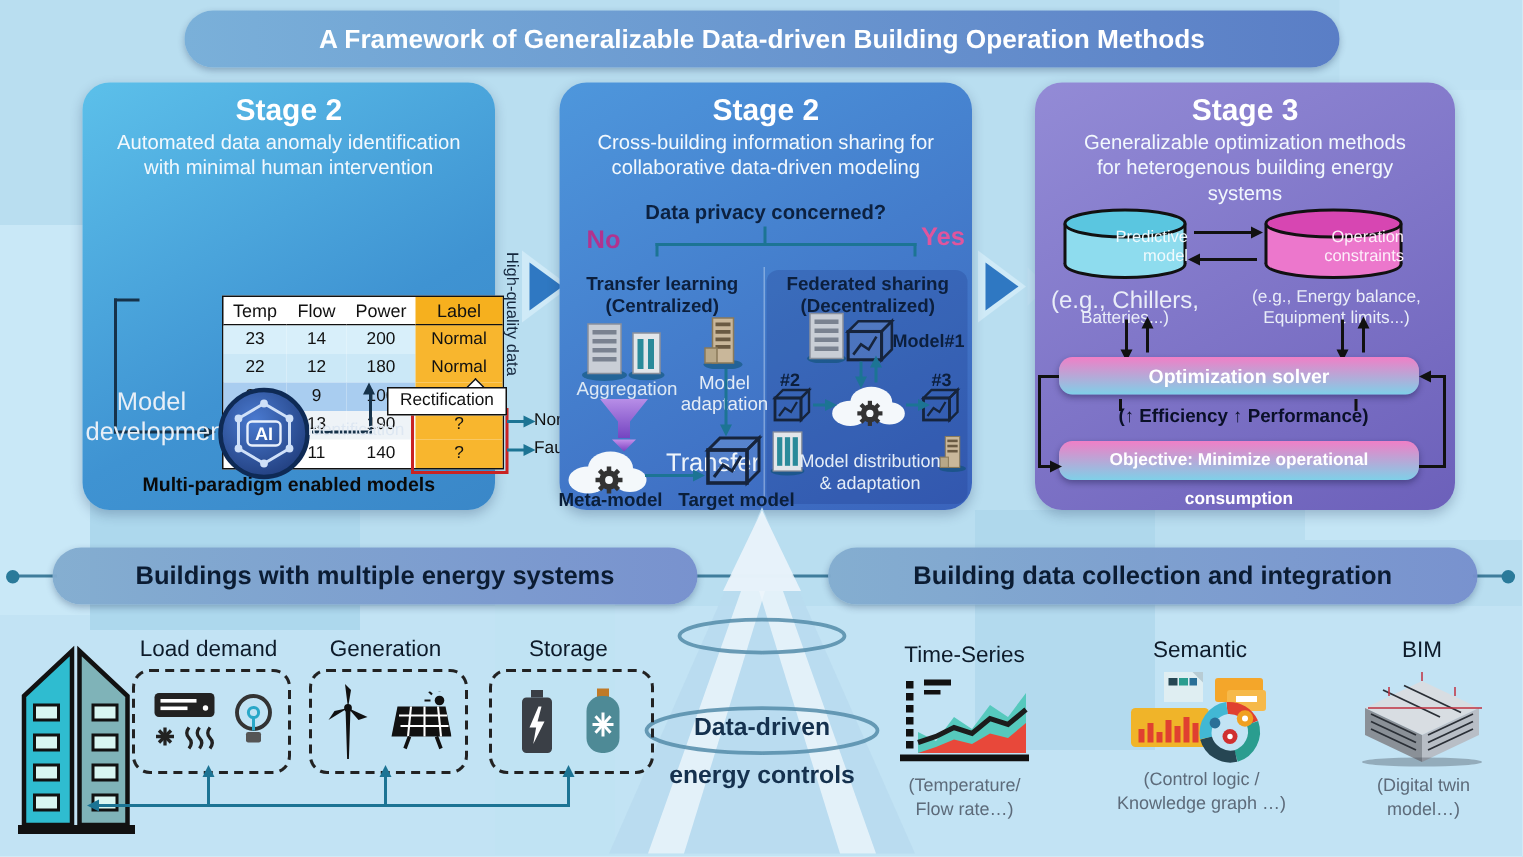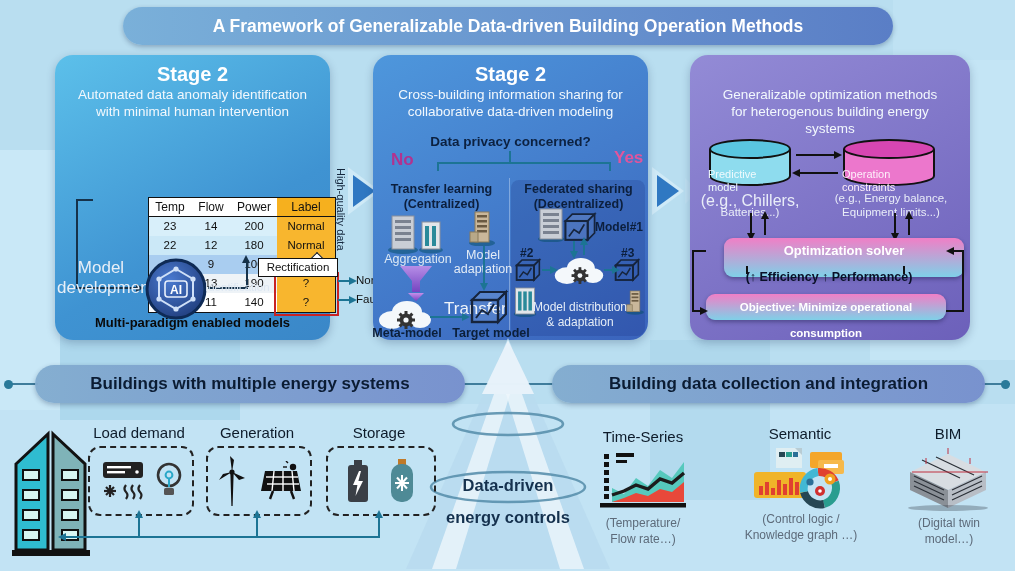--- a/index.html
+++ b/index.html
@@ -42,21 +42,21 @@
     box-shadow:0 2px 5px rgba(20,40,80,.3);
     color:#0b1c33;font-weight:bold;font-size:17px;text-align:center;line-height:38px;}
   .dashbox{position:absolute;border:2.5px dashed #222;border-radius:12px;
     display:flex;align-items:center;justify-content:space-evenly;}
   .grplabel{position:absolute;color:#0d1b2a;font-size:15px;text-align:center;}
   .caption{position:absolute;color:#5d6b7a;font-size:12px;text-align:center;line-height:1.3;}
   .bar{position:absolute;width:240px;border-radius:9px;
     background:linear-gradient(#f07fc6,#7fd0e8);
     box-shadow:0 2px 4px rgba(20,20,60,.4);
     color:#fff;font-weight:bold;text-align:center;}
-  .cyl-label{position:absolute;text-align:left;font-size:11px;line-height:1.15;margin-top:16px;}
+  .cyl-label{position:absolute;text-align:right;font-size:11px;line-height:1.15;}
   .bgp{position:absolute;}
 </style>
 </head>
 <body>
 
 <div id="canvas">
 
   <div class="bgp" style="left:0;top:404px;width:1015px;height:167px;background:#c2e3f4;"></div>
   <div class="bgp" style="left:0;top:150px;width:70px;height:260px;background:#c9e8f7;"></div>
   <div class="bgp" style="left:60px;top:330px;width:180px;height:90px;background:#add8ed;"></div>
@@ -328,20 +328,21 @@
       <rect x="11" y="5" width="10" height="2.5" fill="#6a5a42"></rect>
         <rect x="11" y="10" width="10" height="2.5" fill="#6a5a42"></rect>
       <rect x="11" y="15" width="10" height="2.5" fill="#6a5a42"></rect>
       <rect x="4" y="22" width="8" height="10" fill="#b8a888" stroke="#8a7a5a" stroke-width="1"></rect>
     </svg>
     <div class="t ctr" style="left:152px;top:245px;width:110px;color:#e4ecf6;font-size:12px;">Model distribution</div>
     <div class="t ctr" style="left:152px;top:260px;width:110px;color:#e4ecf6;font-size:12px;">&amp; adaptation</div>
   </div>
 
   <div class="stage" style="left:690px;top:55px;width:280px;height:285px;background:linear-gradient(150deg,#938bd6,#6c60ba);">
+    <div class="sh" style="top:8px;">Stage 3</div>
     <div class="ss" style="top:32px;">Generalizable optimization methods</div>
     <div class="ss" style="top:49px;">for heterogenous building energy</div>
     <div class="ss" style="top:66px;">systems</div>
 
     <svg class="abs" style="left:18px;top:83px;" width="84" height="50" viewBox="0 0 84 50">
       <ellipse cx="42" cy="38" rx="40" ry="9" fill="#8edcee" stroke="#111" stroke-width="2"></ellipse>
       <rect x="2" y="11" width="80" height="27" fill="#8edcee"></rect>
       <line x1="2" y1="11" x2="2" y2="38" stroke="#111" stroke-width="2"></line>
       <line x1="82" y1="11" x2="82" y2="38" stroke="#111" stroke-width="2"></line>
       <ellipse cx="42" cy="11" rx="40" ry="9" fill="#5ac6e0" stroke="#111" stroke-width="2"></ellipse>
@@ -375,21 +376,21 @@
 
     <div class="kvl" style="left:60px;top:158px;height:22px;"></div>
     <div class="ar kd" style="left:57px;top:178px;"></div>
     <div class="kvl" style="left:74px;top:160px;height:20px;"></div>
     <div class="ar ku" style="left:71px;top:156px;"></div>
     <div class="kvl" style="left:204px;top:158px;height:22px;"></div>
     <div class="ar kd" style="left:201px;top:178px;"></div>
     <div class="kvl" style="left:218px;top:160px;height:20px;"></div>
     <div class="ar ku" style="left:215px;top:156px;"></div>
 
-    <div class="bar" style="left:16px;top:183px;height:39px;margin-left:18px;">
+    <div class="bar" style="left:16px;top:183px;height:25px;">
       <div style="line-height:25px;font-size:13px;">Optimization solver</div>
     </div>
     <div class="kvl" style="left:56px;top:211px;height:8px;"></div>
     <div class="kvl" style="left:213px;top:211px;height:8px;"></div>
 
     <div class="t ctr" style="left:14px;top:215px;width:250px;color:#0a1028;font-size:12.5px;font-weight:bold;">(↑ Efficiency ↑ Performance)</div>
 
     <div class="bar" style="left:16px;top:239px;height:26px;">
       <div style="line-height:26px;font-size:11.5px;">Objective: Minimize operational consumption</div>
     </div>

